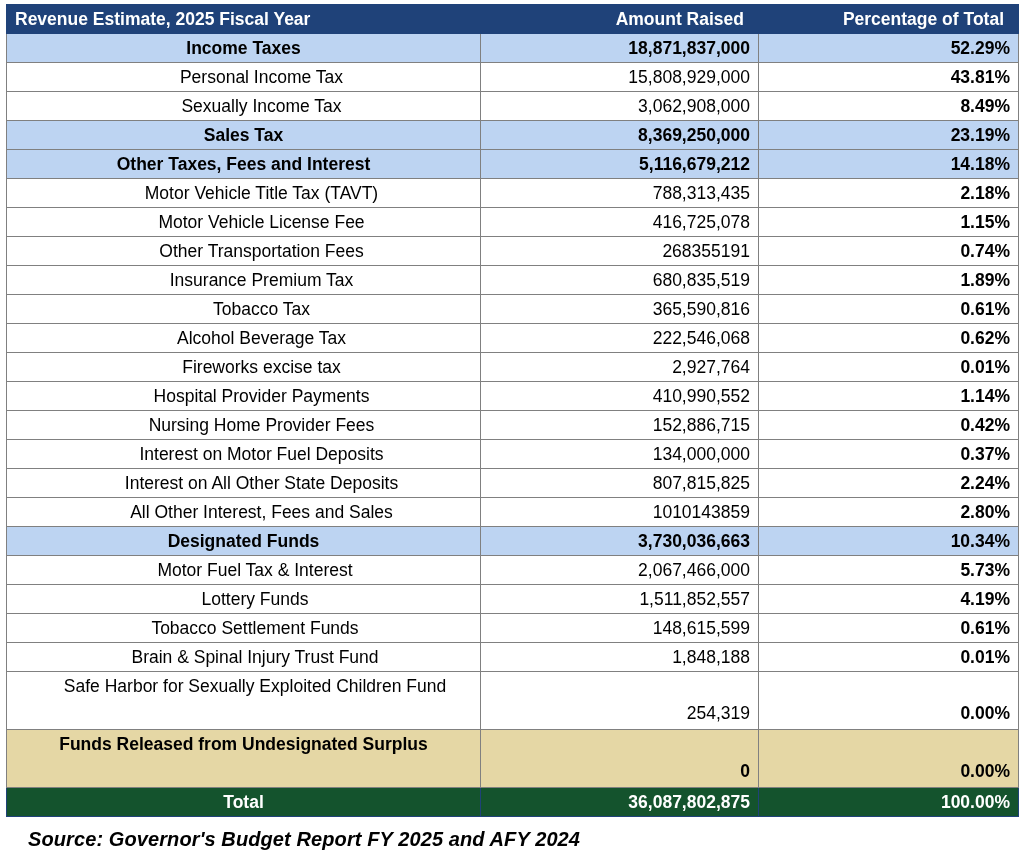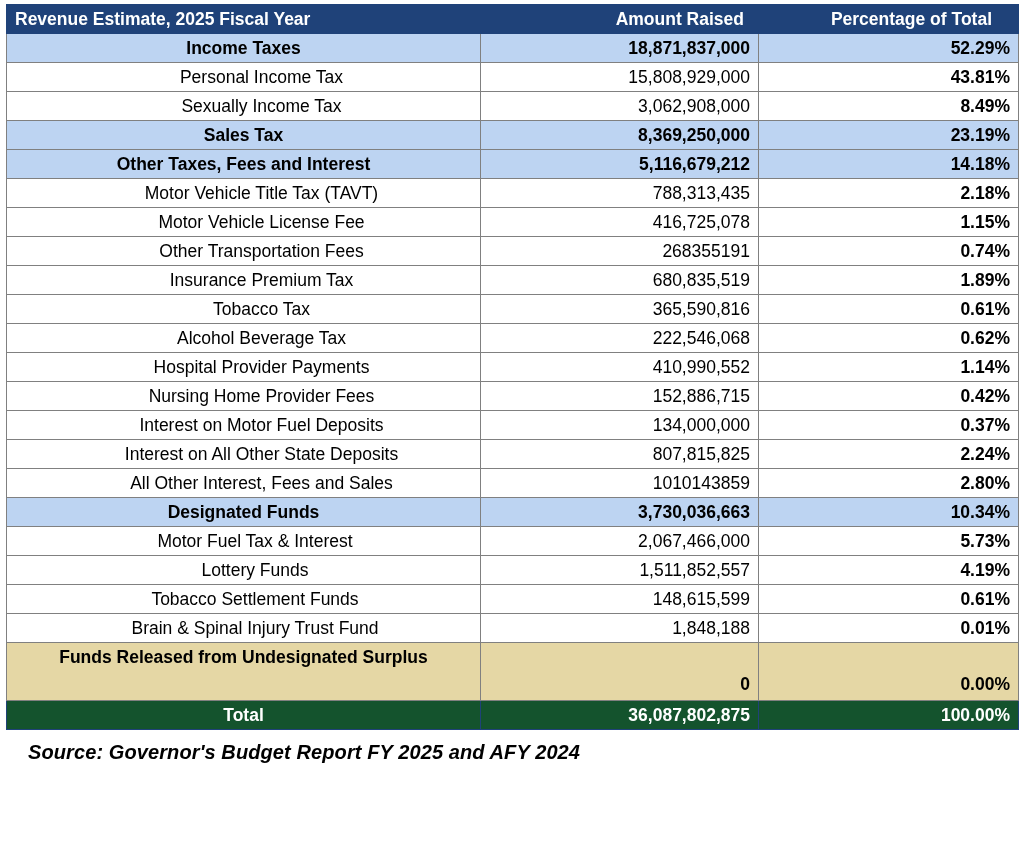--- a/index.html
+++ b/index.html
@@ -48,21 +48,21 @@
   
   tr.row-header th {
     background: #1F4279;
     color: #ffffff;
     font-weight: bold;
     border-color: #1F4279;
     font-size: 17.5px;
   }
   tr.row-header th.h-label  { text-align: left; }
   tr.row-header th.h-amount { text-align: right; padding-right: 14px; }
-  tr.row-header th.h-pct    { text-align: right; padding-right: 26px; }
+  tr.row-header th.h-pct    { text-align: right; padding-right: 14px; }
 
   
   td.cell-label  { text-align: center; }
   td.cell-amount { text-align: right; padding-right: 14px; }
   td.cell-pct    { text-align: right; padding-right: 14px; font-weight: bold; }
 
   
   tr.lvl-section > td {
     background: #BDD4F2;
     font-weight: bold;
@@ -184,20 +184,25 @@
           <td class="cell-label">Tobacco Tax</td>
           <td class="cell-amount">365,590,816</td>
           <td class="cell-pct">0.61%</td>
         </tr>
         <tr class="lvl-item">
           <td class="cell-label">Alcohol Beverage Tax</td>
           <td class="cell-amount">222,546,068</td>
           <td class="cell-pct">0.62%</td>
         </tr>
         <tr class="lvl-item">
+          <td class="cell-label">Fireworks excise tax</td>
+          <td class="cell-amount">2,927,764</td>
+          <td class="cell-pct">0.01%</td>
+        </tr>
+        <tr class="lvl-item">
           <td class="cell-label">Hospital Provider Payments</td>
           <td class="cell-amount">410,990,552</td>
           <td class="cell-pct">1.14%</td>
         </tr>
         <tr class="lvl-item">
           <td class="cell-label">Nursing Home Provider Fees</td>
           <td class="cell-amount">152,886,715</td>
           <td class="cell-pct">0.42%</td>
         </tr>
         <tr class="lvl-item">
@@ -232,20 +237,25 @@
         </tr>
         <tr class="lvl-item2">
           <td class="cell-label">Tobacco Settlement Funds</td>
           <td class="cell-amount">148,615,599</td>
           <td class="cell-pct">0.61%</td>
         </tr>
         <tr class="lvl-item2">
           <td class="cell-label">Brain &amp; Spinal Injury Trust Fund</td>
           <td class="cell-amount">1,848,188</td>
           <td class="cell-pct">0.01%</td>
+        </tr>
+        <tr class="lvl-item2 two-line">
+          <td class="cell-label">Safe Harbor for Sexually Exploited Children Fund</td>
+          <td class="cell-amount">254,319</td>
+          <td class="cell-pct">0.00%</td>
         </tr>
         <tr class="lvl-highlight two-line">
           <td class="cell-label">Funds Released from Undesignated Surplus</td>
           <td class="cell-amount">0</td>
           <td class="cell-pct">0.00%</td>
         </tr>
         <tr class="lvl-total">
           <td class="cell-label">Total</td>
           <td class="cell-amount">36,087,802,875</td>
           <td class="cell-pct">100.00%</td>

